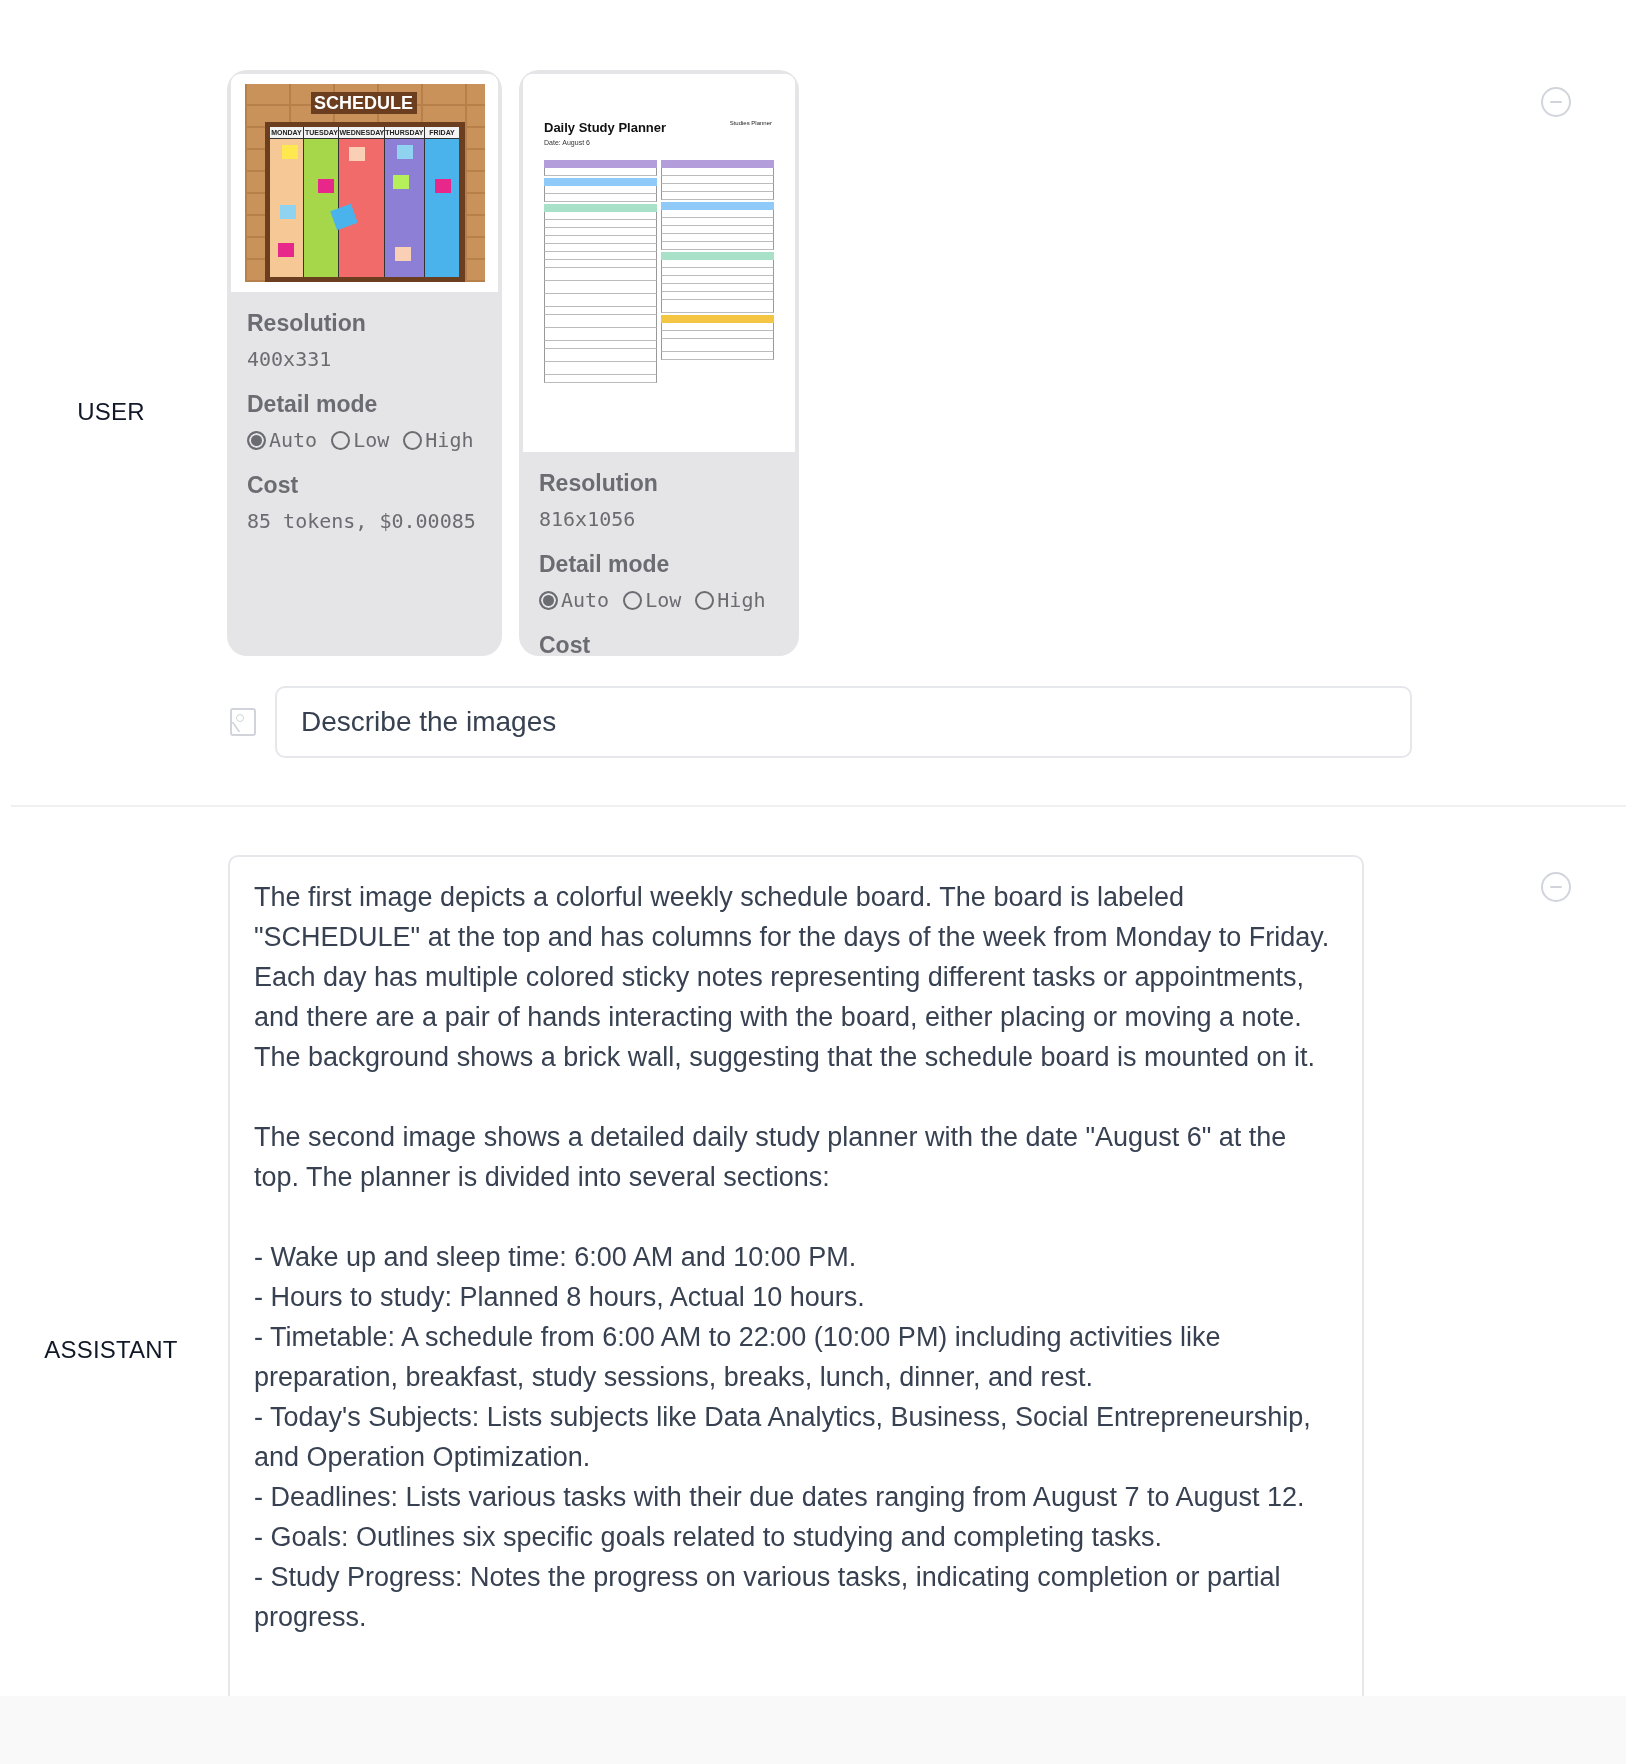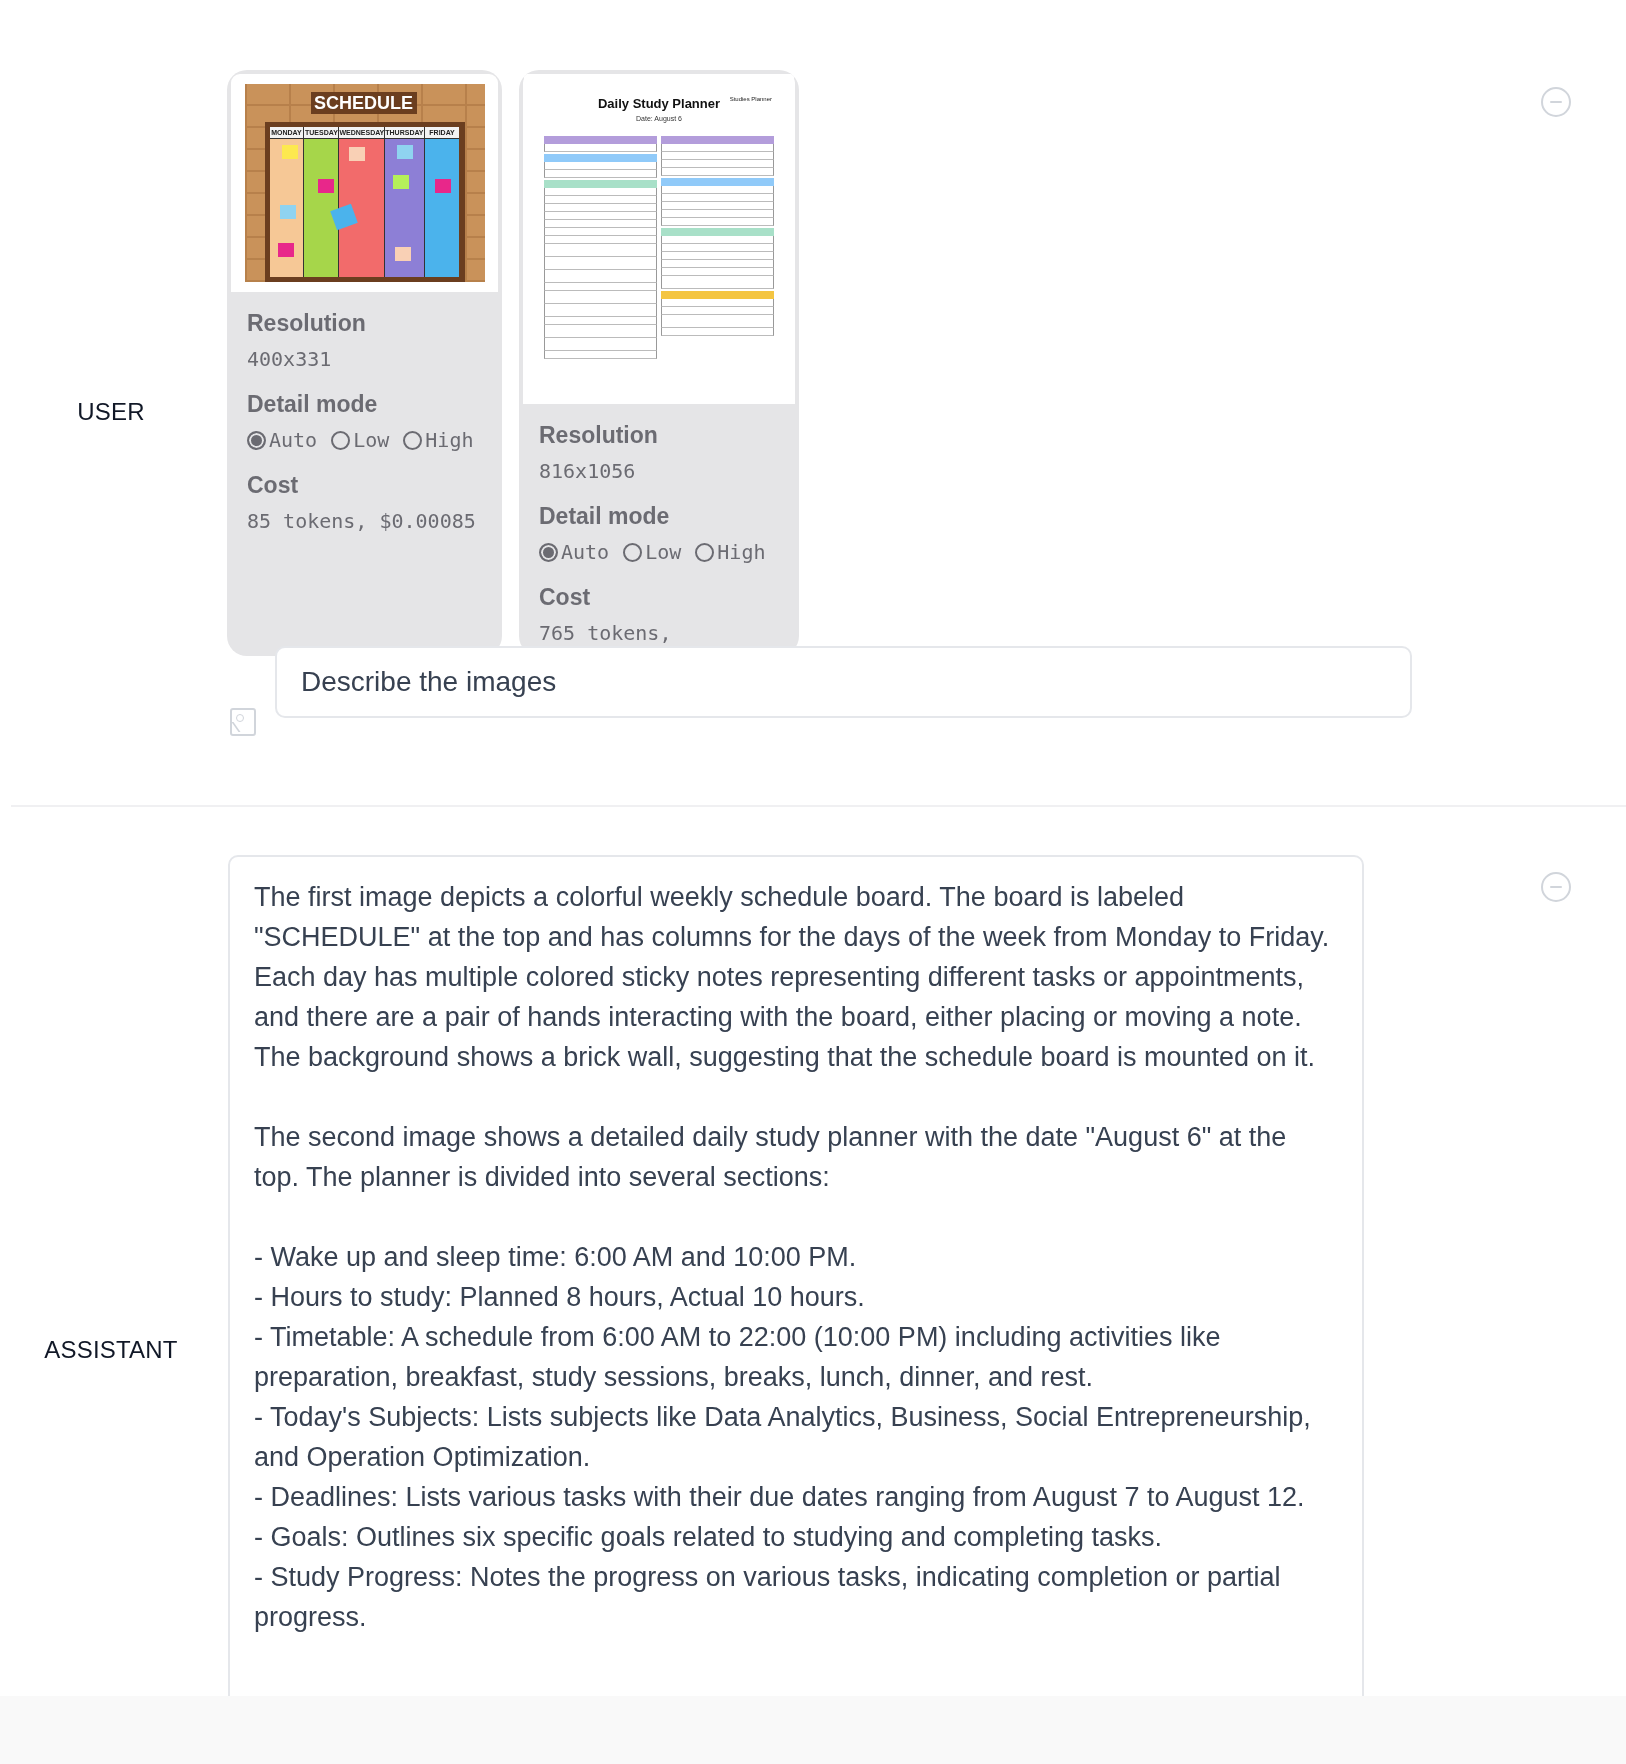--- a/index.html
+++ b/index.html
@@ -36,21 +36,21 @@
     .planner .pdate { font-size: 7px; color: #333; margin-top: 4px; }
     .planner .plogo { position: absolute; right: 22px; top: 22px; font-size: 6px; color: #222; }
     .planner .cols { display: flex; gap: 4px; margin-top: 12px; }
     .planner .pc { flex: 1; }
     .planner .ph { height: 8px; margin-top: 2px; }
     .planner .pr { height: 8px; border-bottom: 1px solid #bbb; border-left: 1px solid #999; border-right: 1px solid #999; }
 
     .prompt-icon { position: absolute; left: 230px; top: 708px; width: 26px; height: 28px; border: 2px solid #d1d5db; border-radius: 3px; }
     .prompt-icon::before { content: ""; position: absolute; left: 4px; top: 4px; width: 6px; height: 6px; border: 1.5px solid #d1d5db; border-radius: 50%; }
     .prompt-icon::after { content: ""; position: absolute; left: 3px; bottom: 2px; width: 16px; height: 10px; border-left: 2px solid #d1d5db; transform: skewX(35deg); }
-    .prompt-input { position: absolute; left: 275px; top: 646px; width: 1137px; height: 72px; border: 2px solid #e5e7eb; border-radius: 10px; padding: 0 24px; font-size: 28px; color: #374151; display: flex; align-items: center; font-family: "Liberation Sans", sans-serif; background: #fff; }
+    .prompt-input { position: absolute; left: 275px; top: 686px; width: 1137px; height: 72px; border: 2px solid #e5e7eb; border-radius: 10px; padding: 0 24px; font-size: 28px; color: #374151; display: flex; align-items: center; font-family: "Liberation Sans", sans-serif; background: #fff; }
 
     .divider { position: absolute; left: 11px; right: 0; top: 805px; height: 2px; background: #f0f0f2; }
 
     .assistant-box { position: absolute; left: 228px; top: 855px; width: 1136px; height: 900px; border: 2px solid #e5e7eb; border-radius: 10px; padding: 20px 24px; font-size: 27px; line-height: 40px; color: #374151; white-space: pre-wrap; overflow: hidden; background: #fff; }
 
     .bottom-bar { position: absolute; left: 0; right: 0; top: 1696px; height: 68px; background: #f9f9f9; }
   </style>
 </head>
 <body>
 
@@ -112,21 +112,21 @@
           <span class="dot"></span>
           <span>High</span>
         </label>
     </div>
     <div class="meta-h">Cost</div>
     <div class="meta-v">85 tokens, $0.00085</div>
   </div>
 </div>
 
 <div class="img-card" style="left:519px; top:70px; width:280px; height:586px;">
-  <div class="img-frame" style="height:330px;text-align:center;">
+  <div class="img-frame" style="height:378px;">
     <div class="planner">
       <div class="ptitle">Daily Study Planner</div>
       <div class="pdate">Date:  August 6</div>
       <div class="plogo">Studies Planner</div>
       <div class="cols">
         <div class="pc">
           <div class="ph" style="background:#b39ddb;"></div>
             <div class="pr"></div>
           <div class="ph" style="background:#90caf9;"></div>
             <div class="pr"></div>

